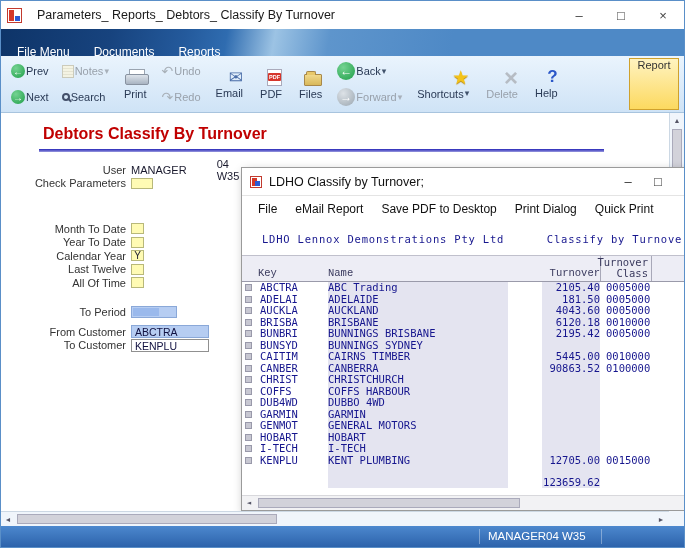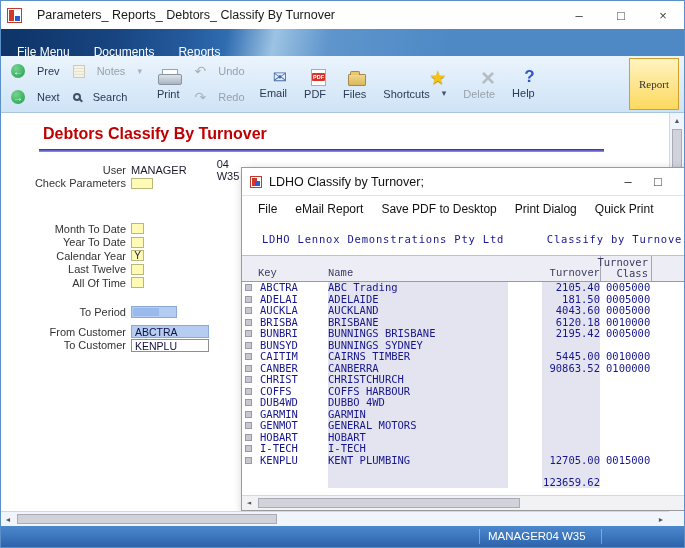--- a/index.html
+++ b/index.html
@@ -19,21 +19,21 @@
   .winbtns{margin-left:auto;display:flex;height:100%;}
   .wbtn{width:42px;height:100%;display:flex;align-items:center;justify-content:center;font-size:13px;color:#444;}
   
   .menubar{height:27px;display:flex;align-items:center;padding-left:4px;
     background:linear-gradient(100deg,#0e3468 0%,#17437e 16%,#245a9c 27%,#2f6cb0 33%,#9cc3e4 40%,#5e95cc 48%,#4e89c6 66%,#4e89c6 100%);}
   .menu-item{color:#fff;font-size:12px;padding:0 12px;height:100%;display:flex;align-items:center;white-space:nowrap;margin-top:18px;}
   
   .toolbar{height:57px;display:flex;align-items:stretch;padding:2px 5px;gap:3px;
     background:linear-gradient(#eaf4fd,#cfe3f6);border-bottom:1px solid #a8c4de;}
   .tstack{display:flex;flex-direction:column;justify-content:space-around;padding:0 5px;}
-  .titem{display:flex;align-items:center;gap:12px;font-size:11px;color:#2a3a55;white-space:nowrap;}
+  .titem{display:flex;align-items:center;gap:1px;font-size:11px;color:#2a3a55;white-space:nowrap;}
   .tbig{display:flex;flex-direction:column;align-items:flex-end;justify-content:center;gap:2px;padding:0 7px;font-size:11px;color:#2a3a55;white-space:nowrap;}
   .dis{color:#99a1ab;}
   .circ{width:14px;height:14px;border-radius:50%;background:radial-gradient(circle at 35% 30%,#74d392,#1f9e48);
     color:#fff;display:inline-flex;align-items:center;justify-content:center;font-size:10px;font-weight:bold;flex:0 0 auto;}
   .circ.big{width:18px;height:18px;font-size:12px;}
   .circ.gray{background:radial-gradient(circle at 35% 30%,#dde2e7,#9aa6b0);}
   .arr-l::before{content:"←";} .arr-r::before{content:"→";}
   .uic{font-size:14px;color:#a8b0b8;line-height:12px;}
   .u-undo::before{content:"↶";} .u-redo::before{content:"↷";}
   .caret{font-size:9px;color:#41526b;line-height:9px;}
@@ -52,21 +52,21 @@
   .pdfic::before{content:"PDF";font-size:5.5px;font-weight:700;color:#fff;background:#d6352b;padding:1px;border-radius:1px;}
   .folder{width:18px;height:12px;background:linear-gradient(#f0d88a,#d8b85a);border:1px solid #a8884a;border-radius:1px;position:relative;margin-top:5px;}
   .folder::before{content:"";position:absolute;top:-4px;left:1px;width:8px;height:3px;background:#e8c86a;border:1px solid #a8884a;border-bottom:none;border-radius:2px 2px 0 0;}
   .star{font-size:19px;line-height:17px;color:#f4c318;text-shadow:0 1px 1px #b8860b;}
   .star::before{content:"★";}
   .bigx{font-size:24px;font-weight:700;color:#b6bcc4;line-height:17px;}
   .bigx::before{content:"×";}
   .qm{font-size:17px;font-weight:700;color:#2b57c8;line-height:16px;}
   .qm::before{content:"?";}
   .report-btn{margin-left:auto;width:50px;background:linear-gradient(#fff3c0,#fcd95f);
-    border:1px solid #cfa12c;display:flex;align-items:center;justify-content:center;font-size:11px;color:#333;font-family:Liberation Serif, serif;}
+    border:1px solid #cfa12c;display:flex;justify-content:center;font-size:11px;color:#333;}
   
   .content{position:relative;height:398px;background:#fff;overflow:hidden;}
   .heading{position:absolute;left:42px;top:12px;font-size:16px;font-weight:bold;color:#c00000;}
   .heading-line{position:absolute;left:38px;top:36px;width:565px;height:3px;background:linear-gradient(#2626b8,#9a9ade);}
   .form{position:absolute;left:0;top:50px;width:240px;font-size:11px;}
   .frow{display:flex;align-items:center;height:13.5px;}
   .flabel{width:130px;text-align:right;padding-right:5px;color:#333;white-space:nowrap;flex:0 0 auto;}
   .fval{color:#1a1a2e;}
   .fval.b{margin-left:30px;}
   .yf{background:#fffbb4;border:1px solid #b8b87a;height:11px;font-size:10px;line-height:10px;text-align:center;color:#1a1a2e;}
@@ -181,20 +181,32 @@
       <span>Email</span>
     </div>
     <div class="tbig">
       <span class="pdfic"></span>
       <span>PDF</span>
     </div>
     <div class="tbig">
       <span class="folder"></span>
       <span>Files</span>
     </div>
+    <div class="tstack">
+      <span class="titem">
+          <span class="circ big arr-l"></span>
+          <span>Back</span>
+          <span class="caret"></span>
+        </span>
+      <span class="titem dis">
+          <span class="circ big gray arr-r"></span>
+          <span>Forward</span>
+          <span class="caret dis"></span>
+        </span>
+    </div>
     <div class="tbig">
       <span class="star"></span>
       <span class="titem">
           <span>Shortcuts</span>
           <span class="caret"></span>
         </span>
     </div>
     <div class="tbig dis">
       <span class="bigx"></span>
       <span>Delete</span>

